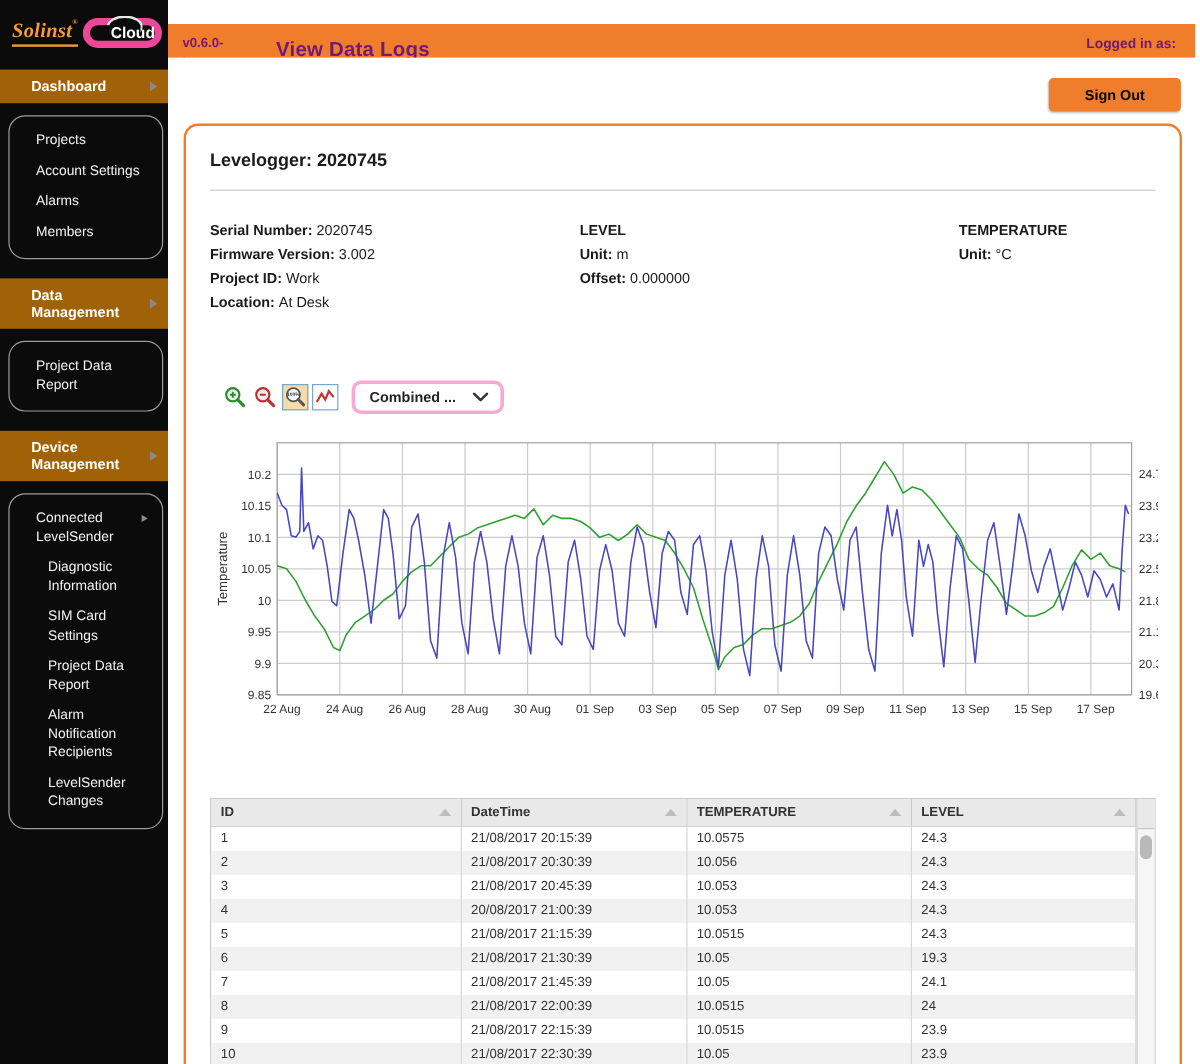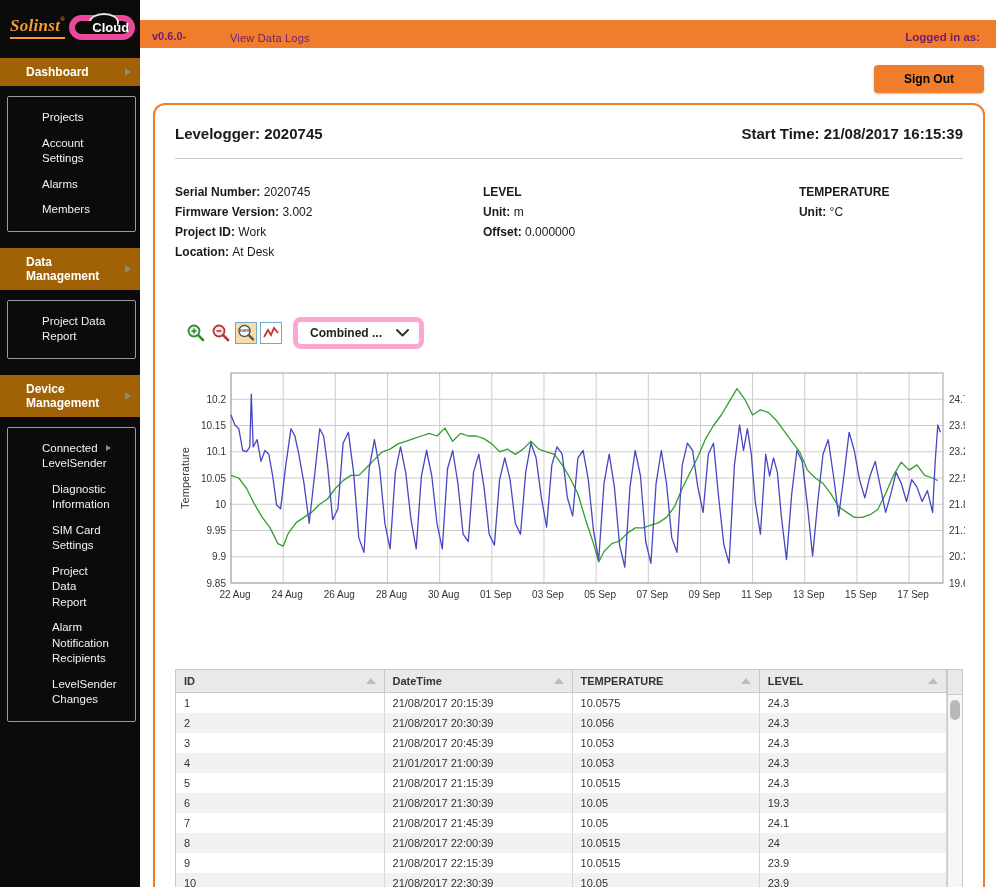--- a/index.html
+++ b/index.html
@@ -17,32 +17,32 @@
     border-radius:13px; display:flex; align-items:center; justify-content:flex-end; background:#0b0b0b; }
   .logo-cloud::before { content:""; position:absolute; top:-8px; left:14px; width:26px; height:16px;
     border:2px solid #e8e8e8; border-radius:50%; background:#0b0b0b; border-bottom:none; }
   .logo-cloud::after { content:""; position:absolute; top:0px; left:12px; right:12px; height:8px; background:#0b0b0b; }
   .logo-cloud span { position:relative; z-index:2; color:#fff; font-weight:bold; font-size:13px; }
 
   .nav-header { position:relative; background:#a16207; color:#fff; font-size:12px; font-weight:bold;
     padding:7px 26px; margin-top:3px; cursor:pointer; }
   .nav-header .arrow { position:absolute; right:9px; top:50%; transform:translateY(-50%);
     width:0; height:0; border-left:6px solid #8a8a8a; border-top:4px solid transparent; border-bottom:4px solid transparent; }
-  .nav-group { border:1px solid #9b9b9b; border-radius:2px; margin:10px 4px 16px 7px; padding:8px 16px; }
+  .nav-group { border:1px solid #9b9b9b; border-radius:14px; margin:10px 4px 16px 7px; padding:8px 4px; }
   .nav-item { position:relative; color:#f2f2f2; font-size:11.5px; padding:5px 10px 5px 18px; line-height:1.35; cursor:pointer; }
   .nav-item.sub { padding-left:28px; }
   .nav-item.tight { padding-left:12px; }
   .nav-item .arrow { position:absolute; right:8px; top:9px; width:0; height:0;
     border-left:5px solid #8a8a8a; border-top:3.5px solid transparent; border-bottom:3.5px solid transparent; }
   .nav-item .arrow.inline { position:static; display:inline-block; margin-left:3px; }
 
   
   .topbar { position:absolute; left:140px; right:4px; top:0; height:48px; background:#ef7d2b; color:#701a75;margin-top:20px; }
   .version { position:absolute; left:12px; top:8px; font-size:11px; font-weight:bold; width:48px; line-height:1.5; }
-  .page-title { position:absolute; left:90px; top:12px; font-size:11px; font-weight:normal; letter-spacing:.2px; }
+  .page-title { position:absolute; left:90px; top:12px; font-size:17px; font-weight:bold; letter-spacing:.2px; }
   .login-box { position:absolute; right:16px; top:8px; text-align:right; font-size:11.5px; font-weight:bold; line-height:1.6; }
 
   
   .content { position:absolute; left:140px; right:0; top:48px; bottom:0; background:#fff; }
   .signout-btn { position:absolute; right:16px; top:17px; background:#ef7d2b; color:#000000; border:none;
     font-family:inherit; font-size:12px; font-weight:bold; padding:7px 30px; border-radius:4px; cursor:pointer;
     box-shadow:0 1px 2px rgba(0,0,0,.25); }
 
   .panel { margin:55px 15px 0 13px; border:2px solid #ef7d2b; border-radius:12px; padding:0 20px 30px 20px;
     min-height:1000px; background:#fff; }
@@ -50,21 +50,21 @@
   .panel hr { border:none; border-top:1px solid #ccc; margin-top:16px; }
   .info-grid { display:grid; grid-template-columns:33% 34% 33%; margin-top:26px; font-size:12px; color:#1a1a1a;gap:48px; }
   .info-grid .row { margin-bottom:6px; }
   .info-grid .lbl { font-weight:bold; }
 
   
   .chart-toolbar { display:flex; align-items:center; gap:3px; margin-top:52px; margin-left:10px; }
   .tool-icon { width:22px; height:22px; display:flex; align-items:center; justify-content:center; cursor:pointer; }
   .tool-box { border:1px solid #74a8cc; }
   .tool-box.active { background:#f7dcab; }
-  .combined-dd { display:flex; align-items:center; gap:14px; margin-left:8px; border:5px solid #f9a8d4;
+  .combined-dd { display:flex; align-items:center; gap:14px; margin-left:8px; border:3px solid #f9a8d4;
     border-radius:8px; padding:4px 10px 4px 12px; font-size:12px; font-weight:bold; color:#222; cursor:pointer; }
 
   
   .chart-wrap { margin-top:16px; }
   .chart-wrap svg { display:block; }
 
   
   .table-wrap { position:relative; margin-top:42px; border:1px solid #c9c9c9; }
   table.data { width:calc(100% - 15px); border-collapse:collapse; table-layout:fixed; font-size:11px; color:#333; }
   table.data th { background:#e9e9e9; text-align:left; font-size:11px; font-weight:bold; color:#333;
@@ -122,21 +122,20 @@
     <div>Tricia Doe</div>
   </div>
 </header>
 
 <main class="content">
   <button class="signout-btn">Sign Out</button>
 
   <section class="panel">
     <div class="panel-titlerow">
       <div>Levelogger: 2020745</div>
-      <div>Start Time: 21/08/2017 16:15:39</div>
     </div>
     <hr>
 
     <div class="info-grid">
       <div id="info-left">
           <div class="row"><span class="lbl">Serial Number: </span><span>2020745</span></div>
           <div class="row"><span class="lbl">Firmware Version: </span><span>3.002</span></div>
           <div class="row"><span class="lbl">Project ID: </span><span>Work</span></div>
           <div class="row"><span class="lbl">Location: </span><span>At Desk</span></div>
         </div>
@@ -279,21 +278,21 @@
               <td>24.3</td>
             </tr>
             <tr>
               <td>3</td>
               <td>21/08/2017 20:45:39</td>
               <td>10.053</td>
               <td>24.3</td>
             </tr>
             <tr>
               <td>4</td>
-              <td>21/01/2017 21:00:39</td>
+              <td>20/08/2017 21:00:39</td>
               <td>10.053</td>
               <td>24.3</td>
             </tr>
             <tr>
               <td>5</td>
               <td>21/08/2017 21:15:39</td>
               <td>10.0515</td>
               <td>24.3</td>
             </tr>
             <tr>

